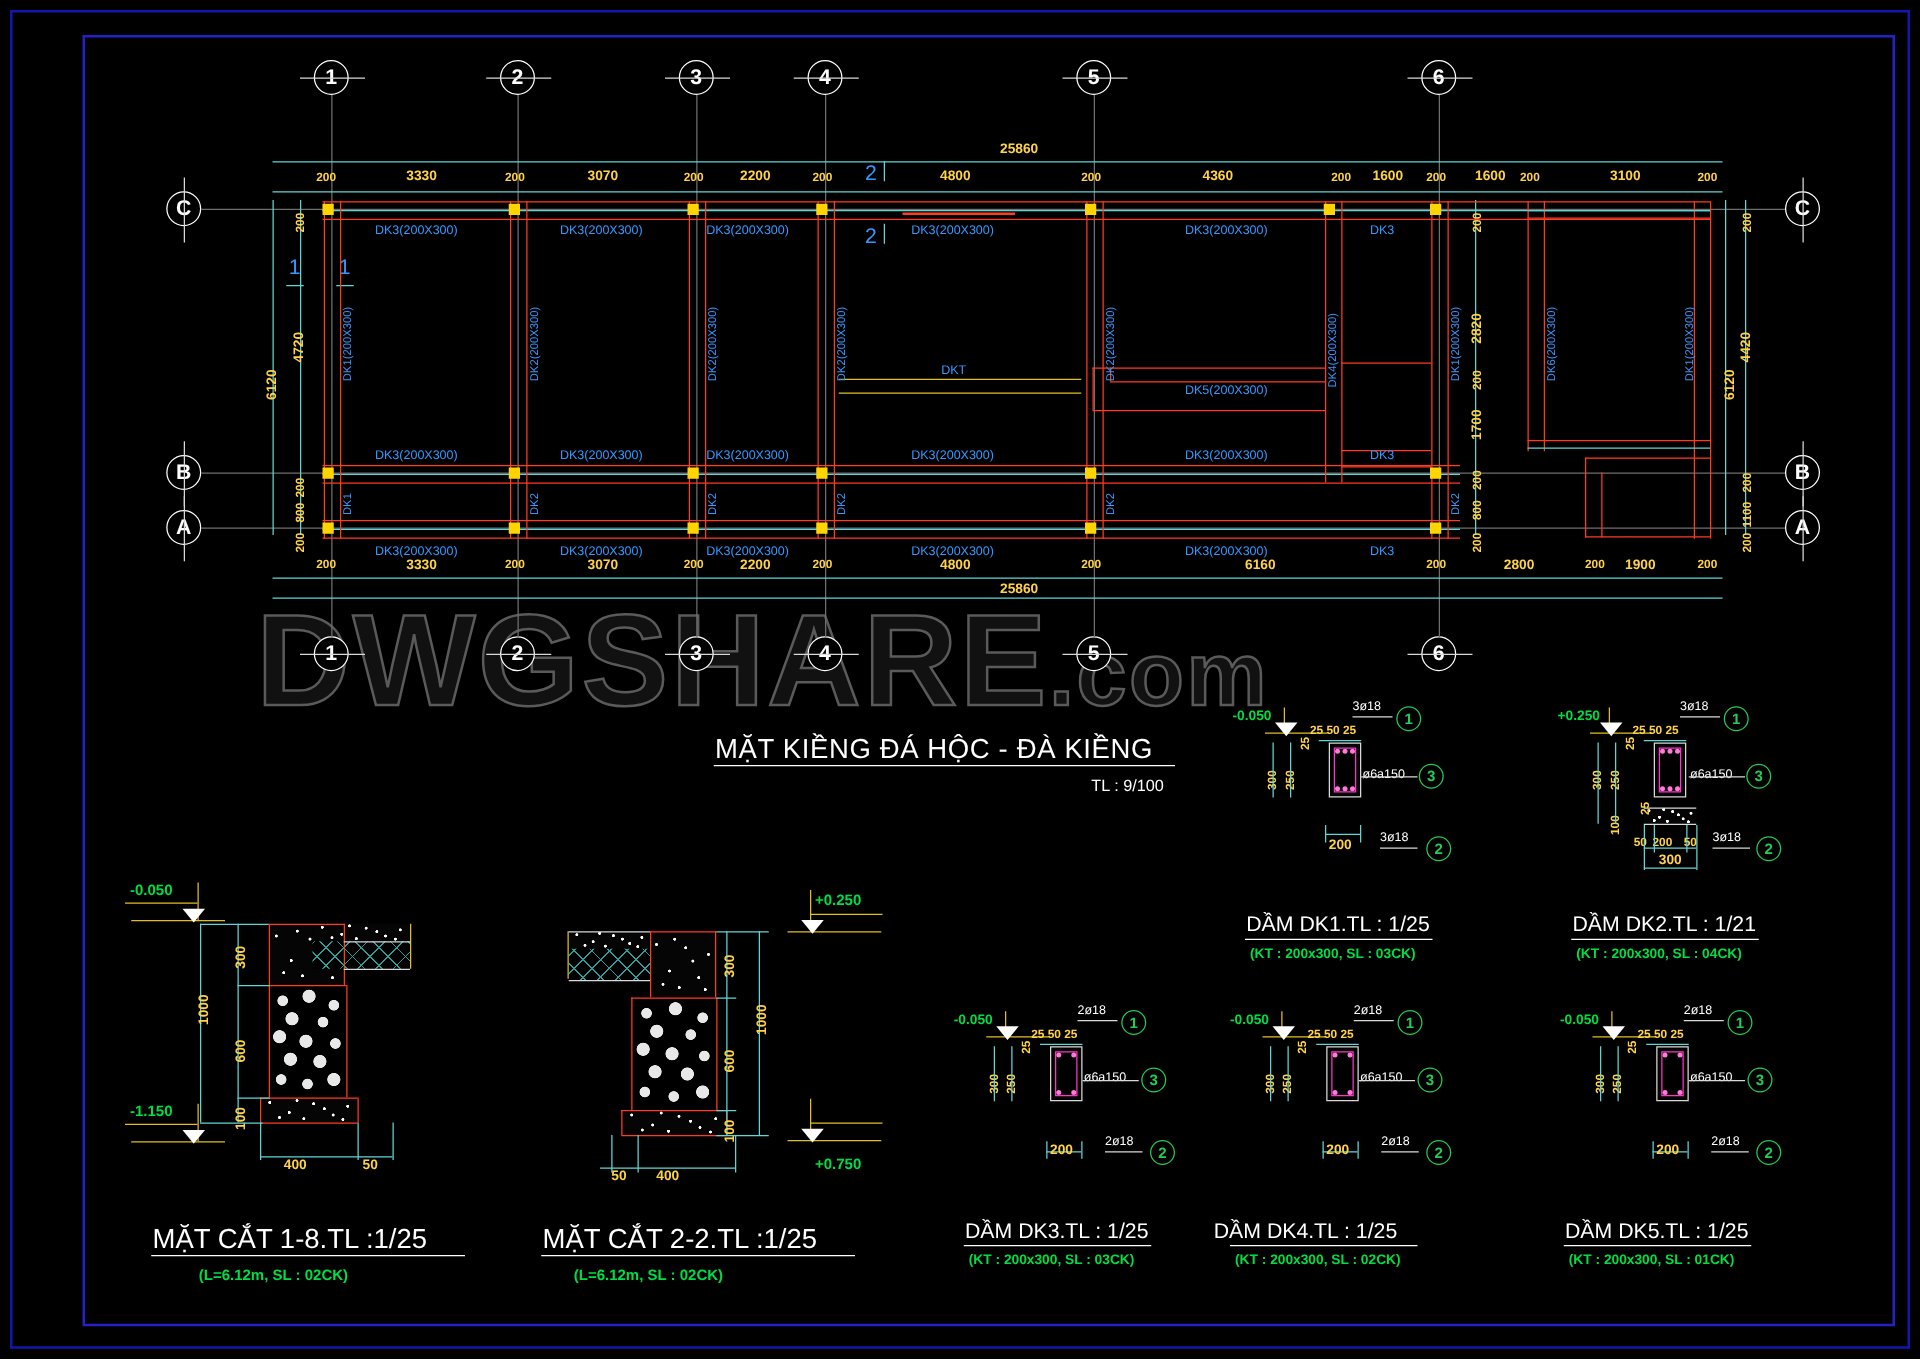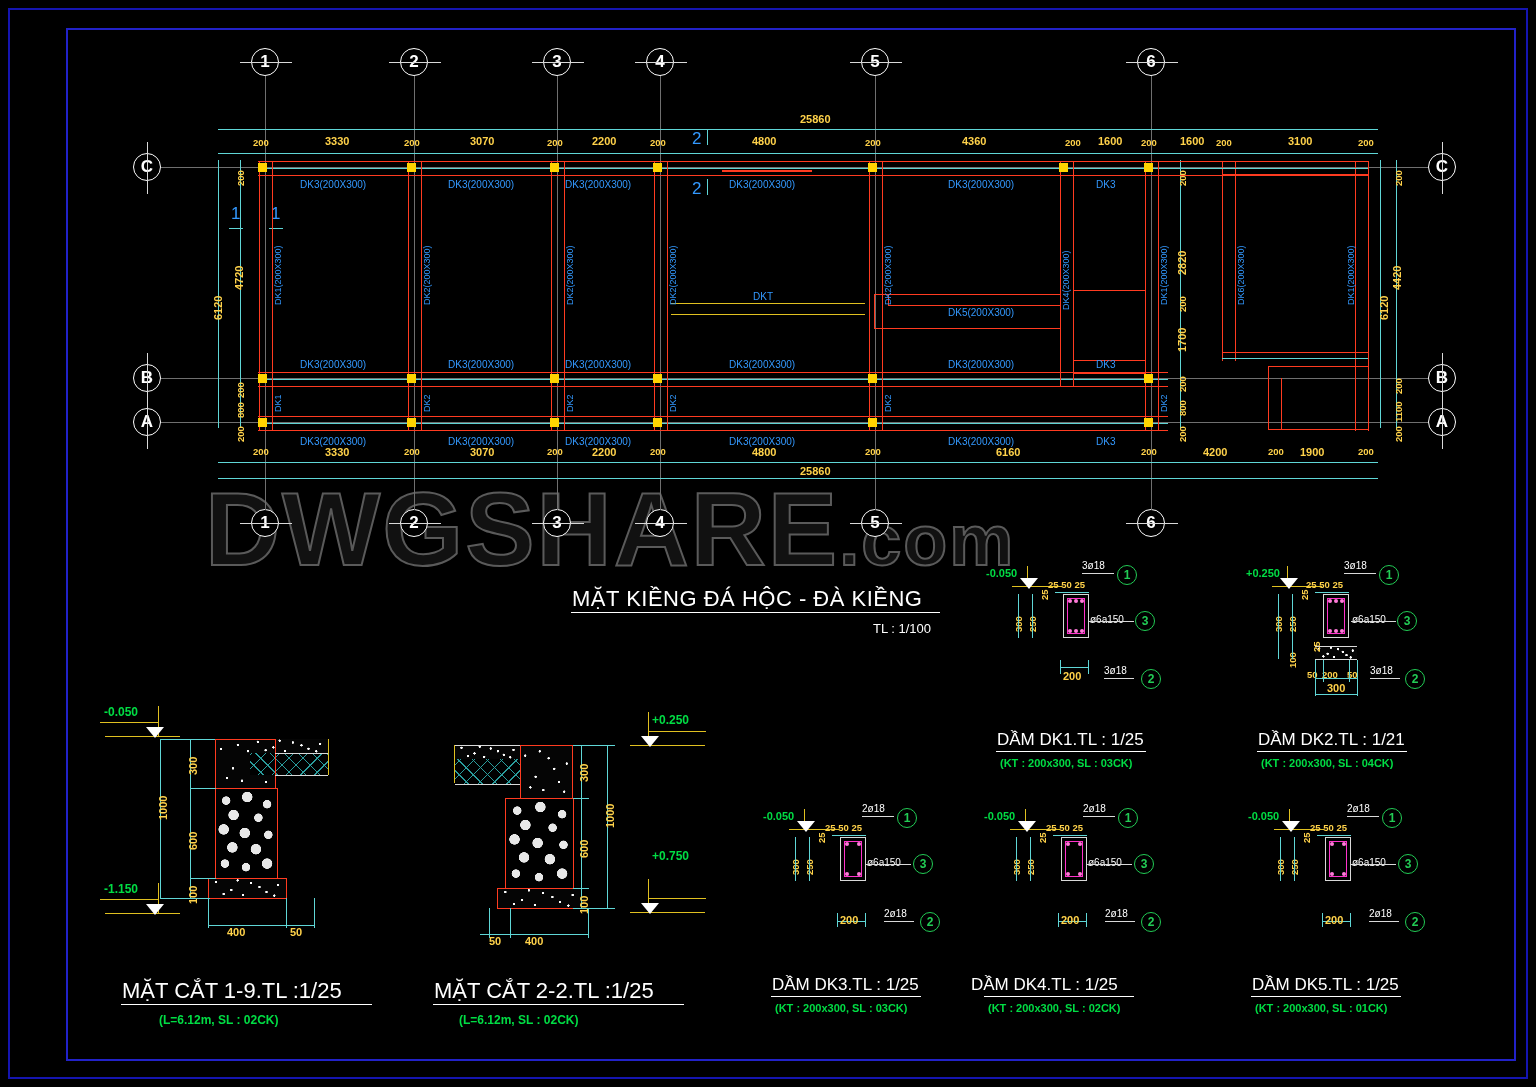--- a/index.html
+++ b/index.html
@@ -231,21 +231,21 @@
     <div class="t dim" style="left:325px;top:447px;">3330</div>
     <div class="t dim9" style="left:404px;top:447px;">200</div>
     <div class="t dim" style="left:470px;top:447px;">3070</div>
     <div class="t dim9" style="left:547px;top:447px;">200</div>
     <div class="t dim" style="left:592px;top:447px;">2200</div>
     <div class="t dim9" style="left:650px;top:447px;">200</div>
     <div class="t dim" style="left:752px;top:447px;">4800</div>
     <div class="t dim9" style="left:865px;top:447px;">200</div>
     <div class="t dim" style="left:996px;top:447px;">6160</div>
     <div class="t dim9" style="left:1141px;top:447px;">200</div>
-    <div class="t dim" style="left:1203px;top:447px;">4200</div>
+    <div class="t dim" style="left:1203px;top:447px;">2800</div>
     <div class="t dim9" style="left:1268px;top:447px;">200</div>
     <div class="t dim" style="left:1300px;top:447px;">1900</div>
     <div class="t dim9" style="left:1358px;top:447px;">200</div>
 
     <div class="ln v cy" style="left:218px;top:160px;height:268px;"></div>
     <div class="ln v cy" style="left:240px;top:160px;height:268px;"></div>
     <div class="t dim vert" style="left:213px;top:320px;">6120</div>
     <div class="t dim9 vert" style="left:236px;top:186px;">200</div>
     <div class="t dim vert" style="left:234px;top:290px;">4720</div>
     <div class="t dim9 vert" style="left:236px;top:398px;">200</div>
@@ -388,21 +388,21 @@
     <div class="t blu9 vert" style="left:1160px;top:305px;">DK1(200X300)</div>
     <div class="t blu9 vert" style="left:1160px;top:412px;">DK2</div>
     <div class="t blu9 vert" style="left:1237px;top:305px;">DK6(200X300)</div>
     <div class="t blu9 vert" style="left:1347px;top:305px;">DK1(200X300)</div>
 
     <div class="t blu10" style="left:753px;top:292px;">DKT</div>
     <div class="t blu10" style="left:948px;top:308px;">DK5(200X300)</div>
 
     <div class="ttl" style="left:572px;top:586px;font-size:22px;letter-spacing:0.5px;">MẶT KIỀNG ĐÁ HỘC - ĐÀ KIỀNG</div>
     <div class="ttl-u" style="left:571px;top:612px;width:369px;"></div>
-    <div class="ttl" style="left:873px;top:621px;font-size:13px;">TL : 1/100</div>
+    <div class="ttl" style="left:873px;top:621px;font-size:13px;">TL : 9/100</div>
   </div>
 
   <div>
 
     <div class="t grn" style="left:104px;top:706px;">-0.050</div>
     <div class="ln h yl" style="left:100px;top:722px;width:58px;"></div>
     <div class="ln v yl" style="left:158px;top:706px;height:30px;"></div>
     <div class="ln h yl" style="left:105px;top:736px;width:75px;"></div>
     <div class="lvltri" style="left:146px;top:727px;"></div>
 
@@ -443,33 +443,33 @@
     <div class="ln h cy" style="left:190px;top:788px;width:26px;"></div>
     <div class="ln h cy" style="left:190px;top:878px;width:26px;"></div>
     <div class="ln h cy" style="left:160px;top:898px;width:50px;"></div>
     <div class="ln h cy" style="left:208px;top:925px;width:106px;"></div>
     <div class="t dim" style="left:227px;top:927px;">400</div>
     <div class="t dim" style="left:290px;top:927px;">50</div>
     <div class="ln v cy" style="left:208px;top:898px;height:30px;"></div>
     <div class="ln v cy" style="left:286px;top:898px;height:30px;"></div>
     <div class="ln v cy" style="left:314px;top:898px;height:30px;"></div>
 
-    <div class="ttl" style="left:122px;top:978px;font-size:22px;">MẶT CẮT 1-9.TL :1/25</div>
+    <div class="ttl" style="left:122px;top:978px;font-size:22px;">MẶT CẮT 1-8.TL :1/25</div>
     <div class="ttl-u" style="left:121px;top:1004px;width:251px;"></div>
     <div class="sub" style="left:159px;top:1013px;">(L=6.12m, SL : 02CK)</div>
   </div>
 
   <div>
     <div class="t grn" style="left:652px;top:714px;">+0.250</div>
     <div class="ln v yl" style="left:648px;top:712px;height:28px;"></div>
     <div class="ln h yl" style="left:648px;top:731px;width:58px;"></div>
     <div class="ln h yl" style="left:630px;top:745px;width:75px;"></div>
     <div class="lvltri" style="left:641px;top:736px;"></div>
 
-    <div class="t grn" style="left:652px;top:850px;">+0.750</div>
+    <div class="t grn" style="left:652px;top:925px;">+0.750</div>
     <div class="ln v yl" style="left:648px;top:879px;height:28px;"></div>
     <div class="ln h yl" style="left:648px;top:898px;width:58px;"></div>
     <div class="ln h yl" style="left:630px;top:912px;width:75px;"></div>
     <div class="lvltri" style="left:641px;top:903px;"></div>
 
     <div class="concrete" style="left:455px;top:745px;width:65px;height:14px;"></div>
     <div class="brick" style="left:455px;top:759px;width:65px;height:25px;"></div>
     <div class="concrete" style="left:520px;top:745px;width:52px;height:53px;"></div>
     <div class="ln v yl" style="left:454px;top:745px;height:38px;"></div>
     <div class="ln h wt" style="left:455px;top:745px;width:65px;"></div>

